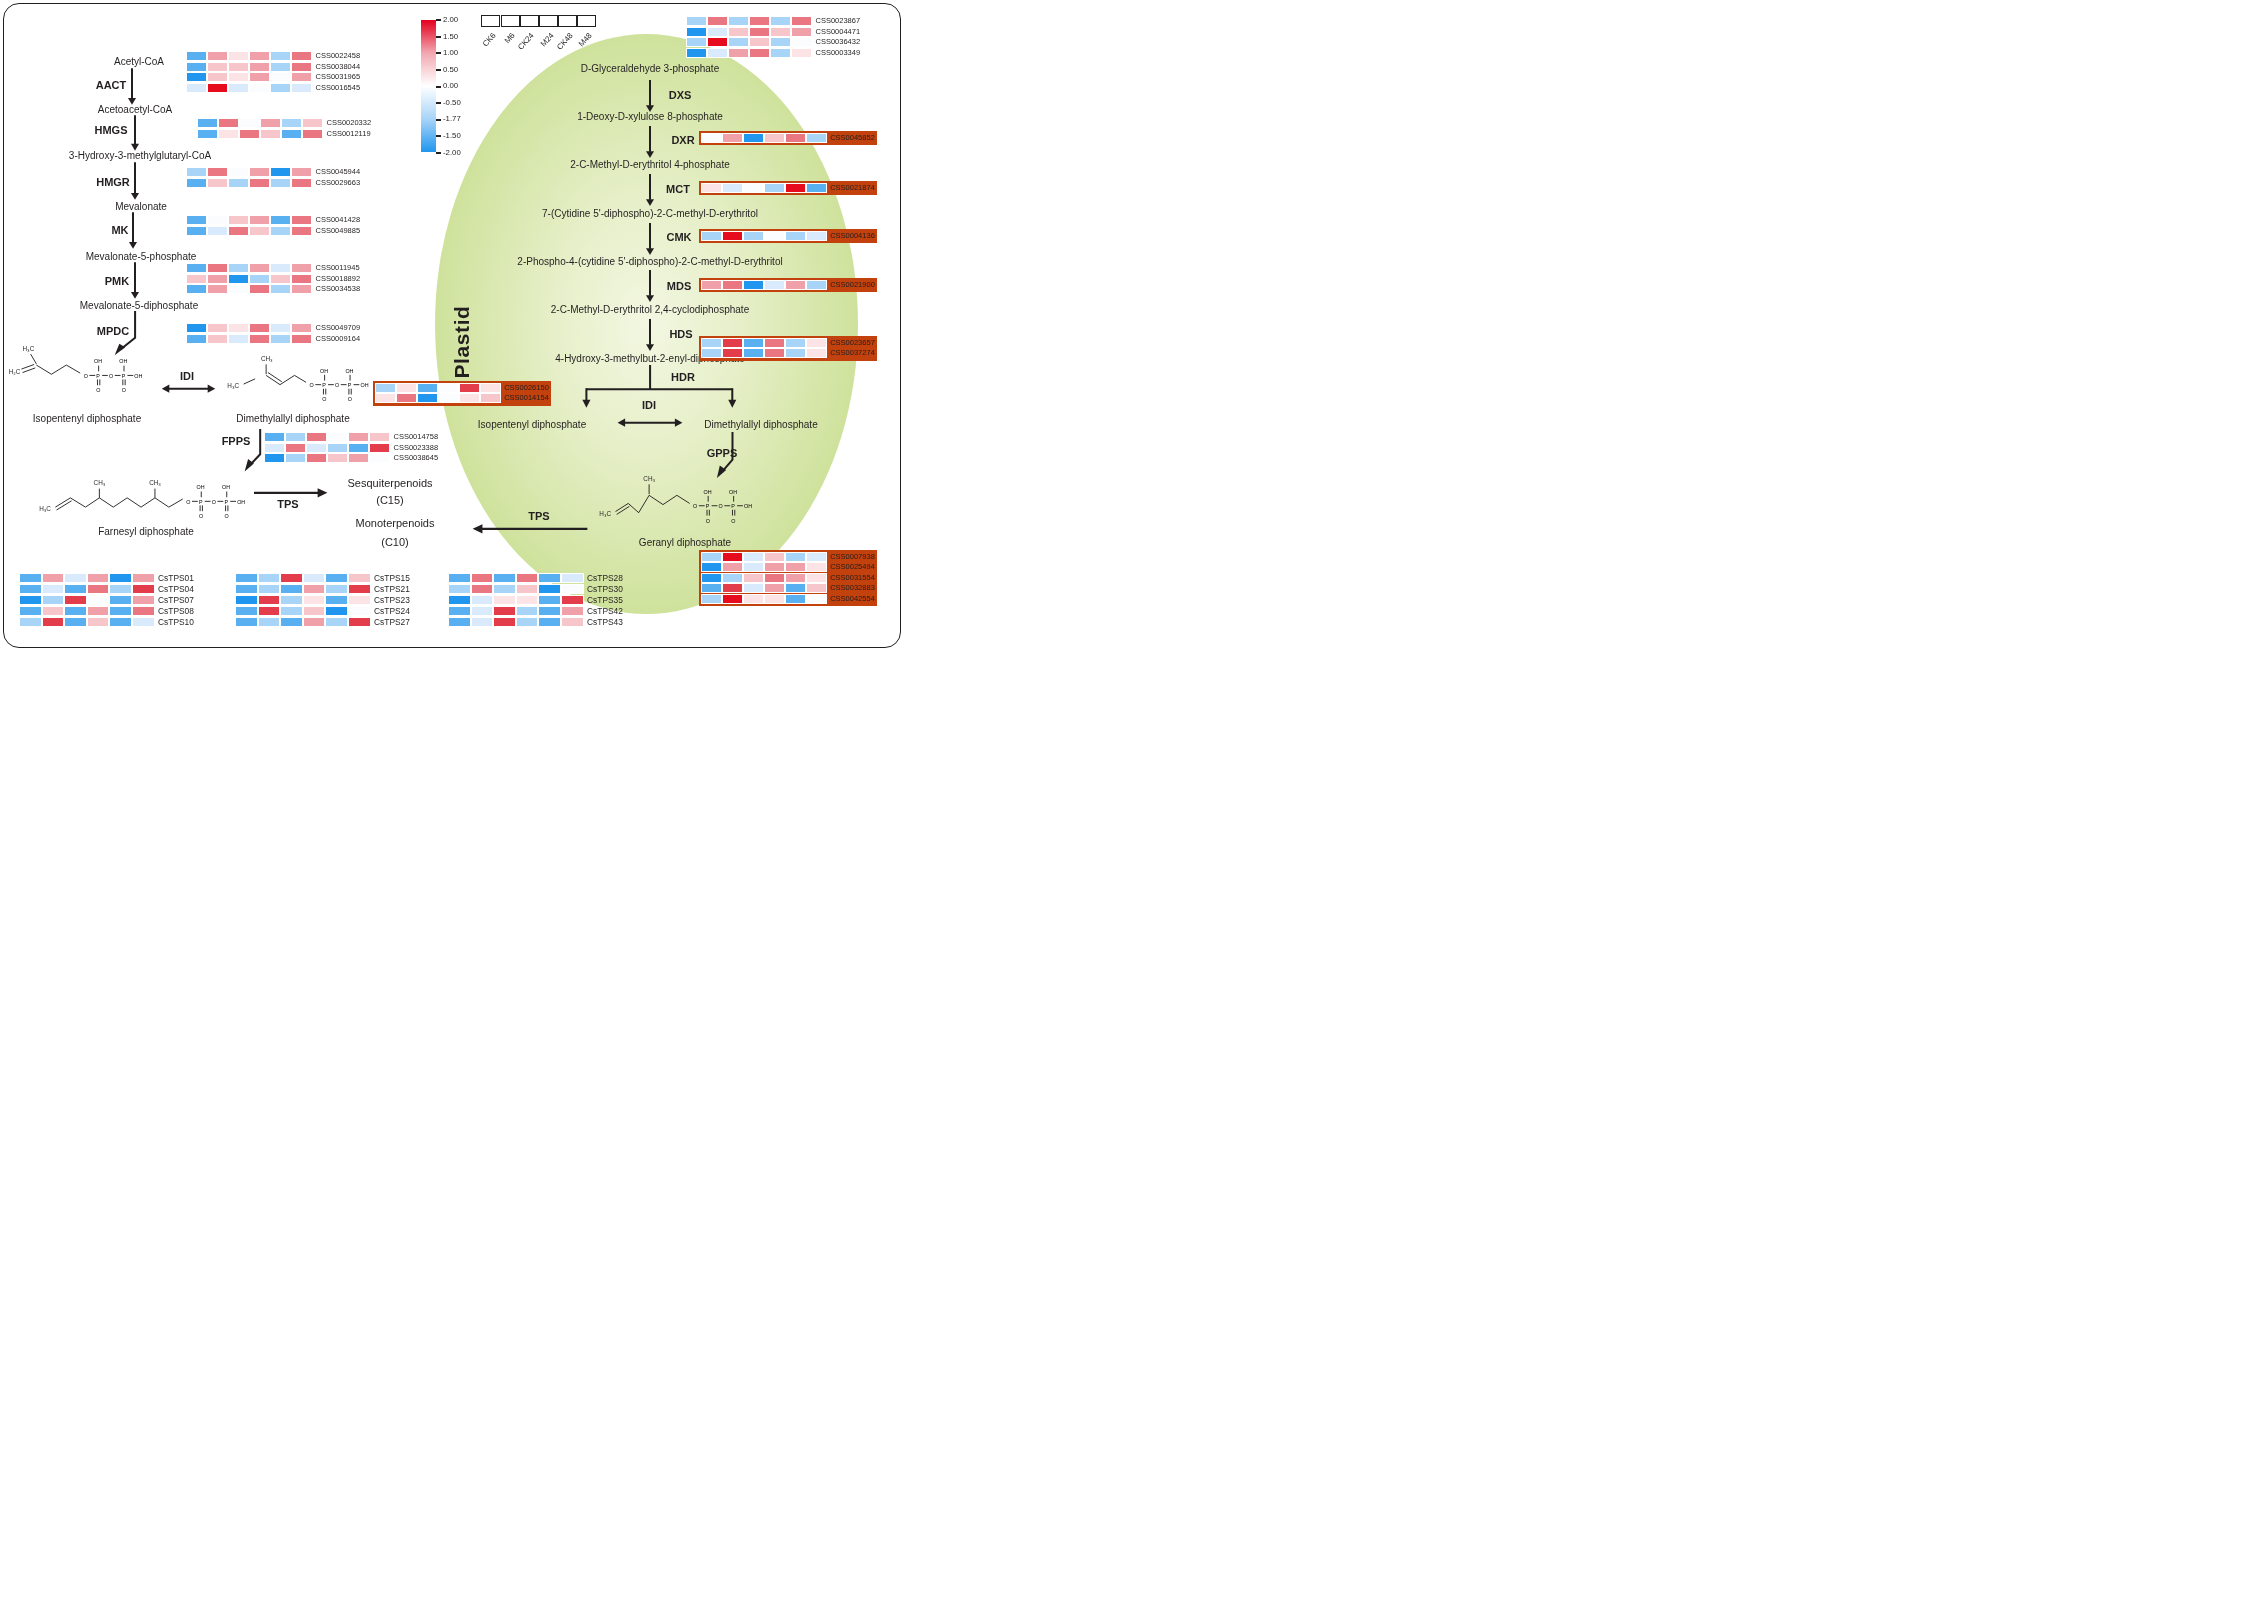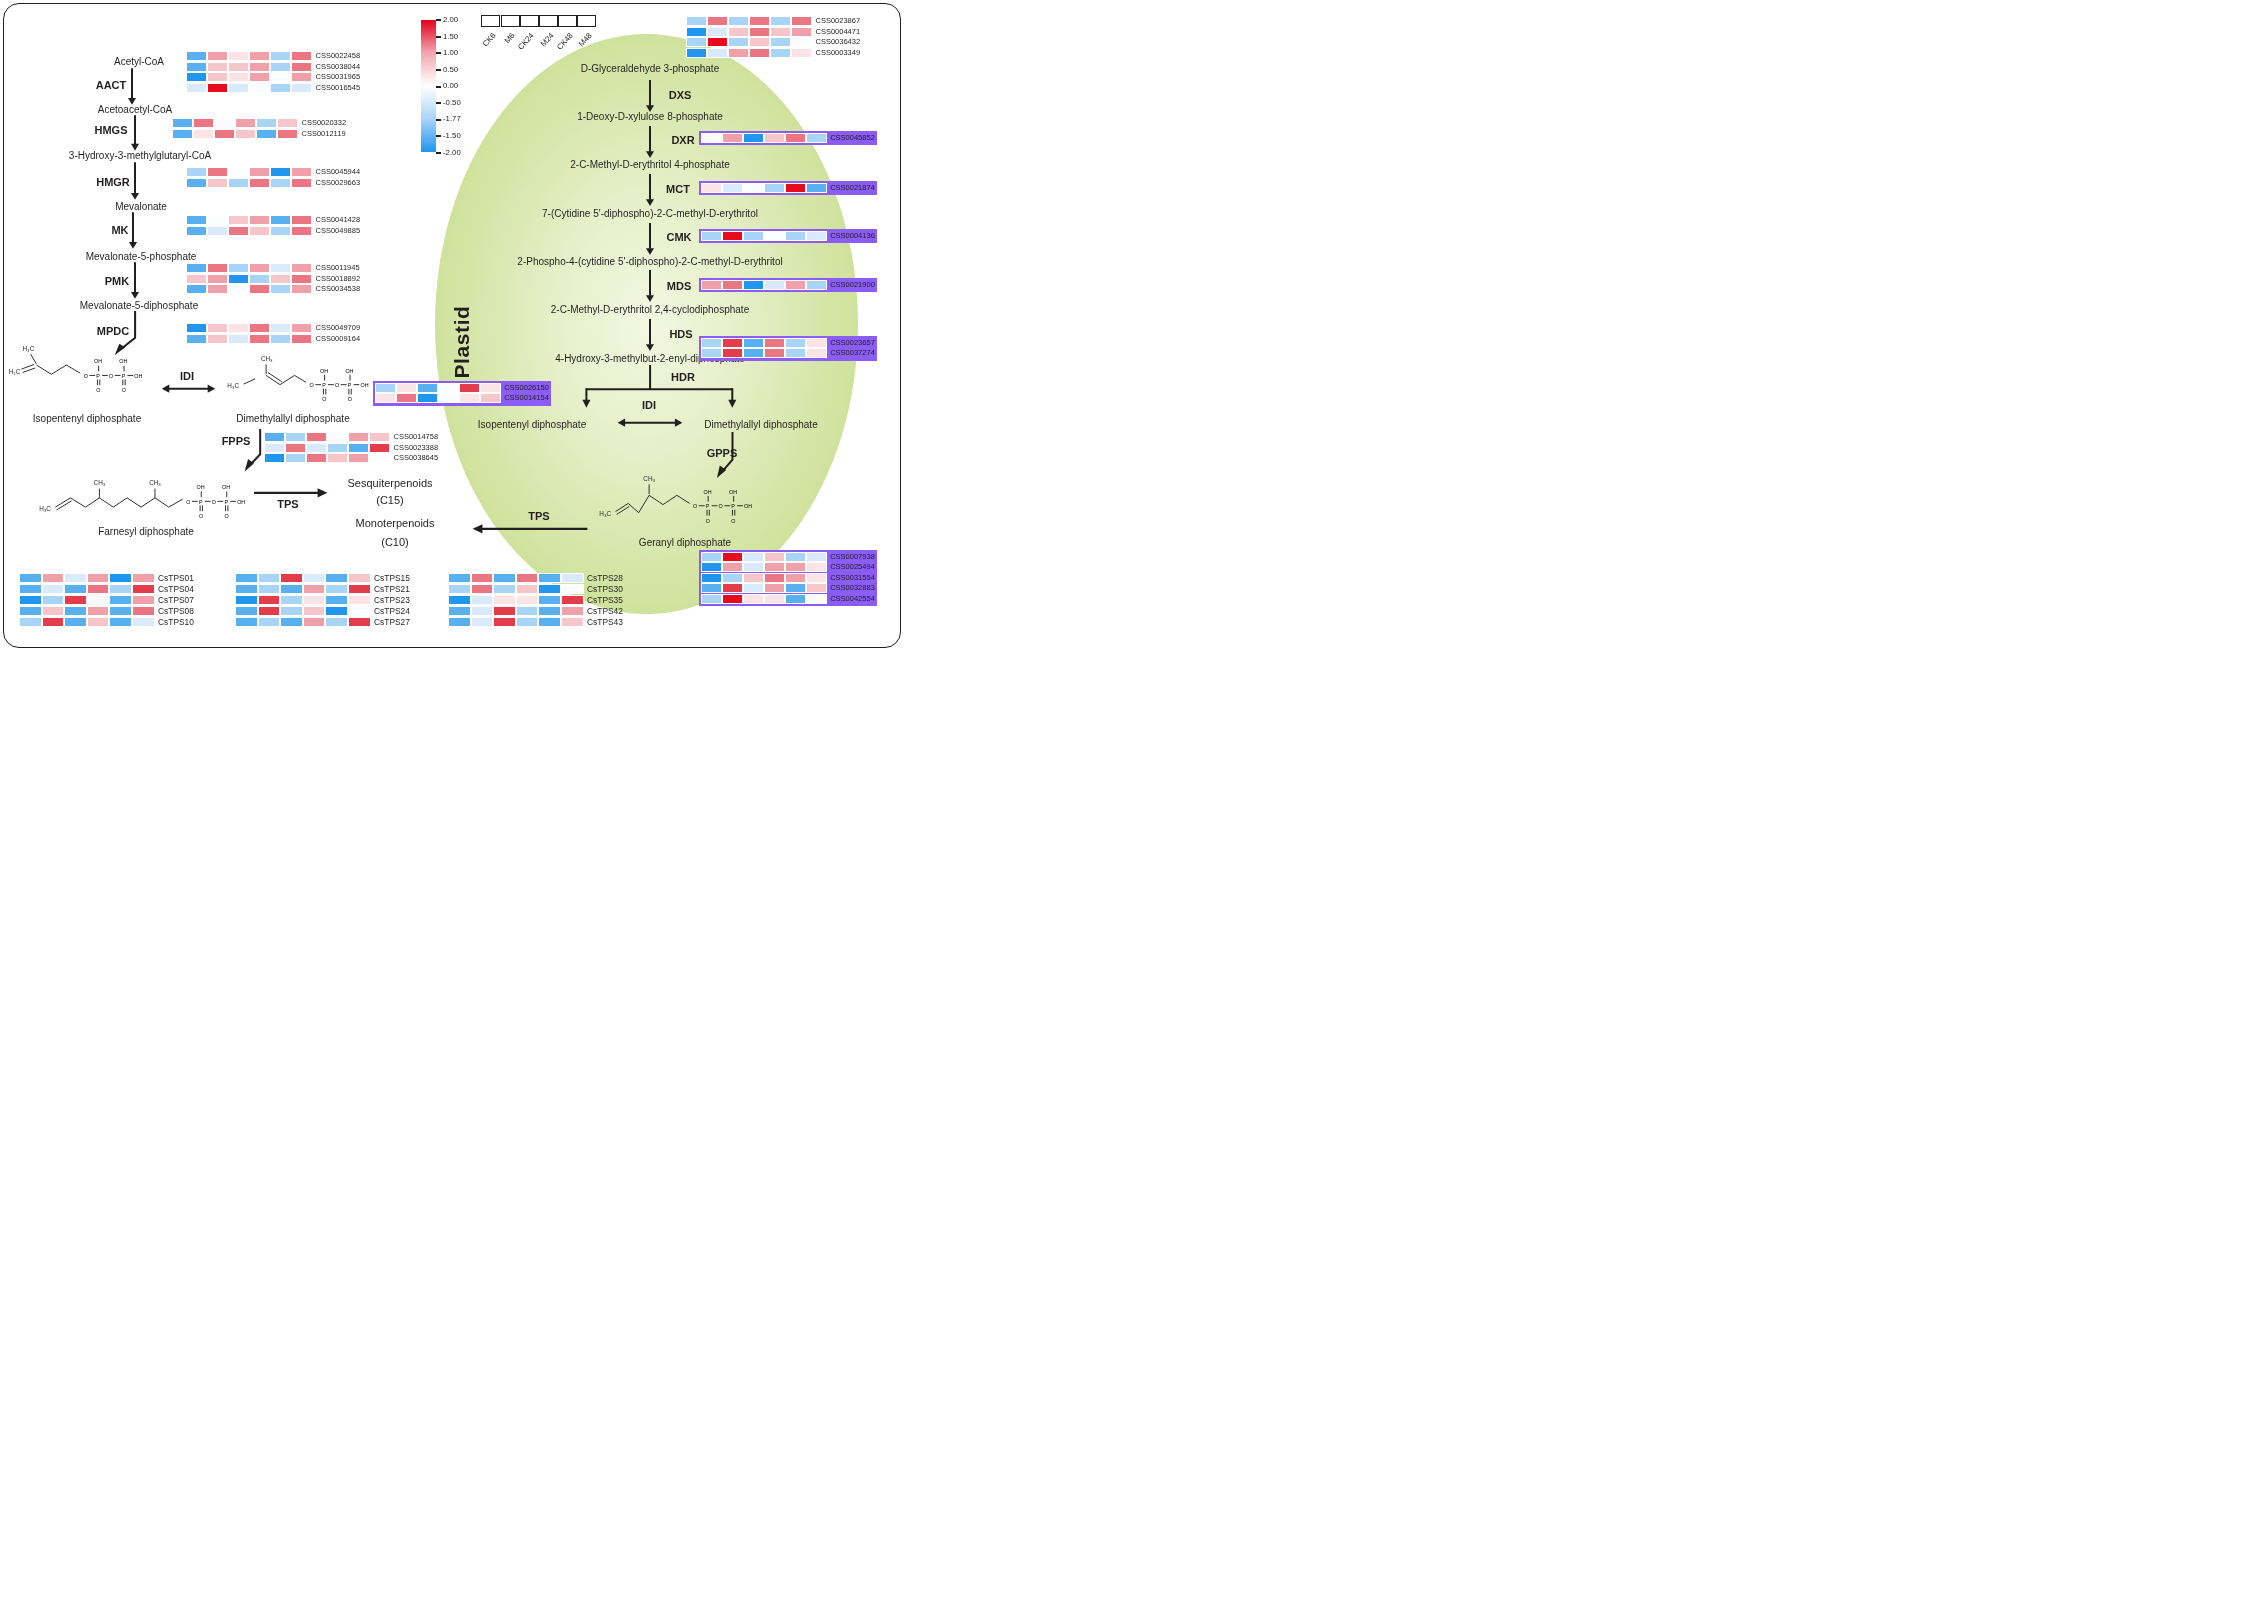--- a/index.html
+++ b/index.html
@@ -9,21 +9,21 @@
   .abs{position:absolute;}
   .ellipse{position:absolute;left:435px;top:34px;width:423px;height:580px;border-radius:50%;
     background:radial-gradient(closest-side,#f3f7e2 0%,#e6efc8 45%,#cfe29c 100%);}
   .met{position:absolute;transform:translateX(-50%);white-space:nowrap;font-size:10px;}
   .enz{position:absolute;transform:translateX(-50%);white-space:nowrap;font-size:11px;font-weight:bold;}
   .cap{position:absolute;transform:translateX(-50%);white-space:nowrap;font-size:10px;}
   .prod{position:absolute;transform:translateX(-50%);white-space:nowrap;font-size:11px;}
   .plastid{position:absolute;left:462px;top:342px;transform:translate(-50%,-50%) rotate(-90deg);
     font-size:21px;font-weight:bold;letter-spacing:0.6px;}
   .heatmap{position:absolute;}
-  .heatmap.panel{background:#8b5cf6;padding:1.7px;}
+  .heatmap.panel{background:#c2410c;padding:1.7px;}
   .hm-row{display:flex;align-items:center;margin-bottom:0.6px;}
   .hm-cell{border:0.6px solid #fff;box-sizing:border-box;flex:none;}
   .hm-label{font-size:7.5px;line-height:8px;margin-left:3.5px;white-space:nowrap;}
   .tps .hm-label{font-size:8.4px;}
   .legend-bar{position:absolute;left:421px;top:20px;width:15px;height:132px;
     background:linear-gradient(180deg,#e3001e 0%,#f2a7b0 25%,#ffffff 50%,#a8d4f8 75%,#2096ee 100%);}
   .legend-tick{position:absolute;width:4.6px;height:1.7px;background:#231f20;}
   .legend-lab{position:absolute;font-size:7.8px;line-height:7.5px;}
   .colcell{position:absolute;width:19px;height:12.8px;border:1.5px solid #231f20;box-sizing:border-box;background:#fff;}
   .collab{position:absolute;width:34px;text-align:right;font-size:7.8px;
@@ -311,21 +311,21 @@
       <div class="hm-row">
         <div class="hm-cell" style="width: 21px; height: 10px; background: rgb(217, 234, 252);"></div>
         <div class="hm-cell" style="width: 21px; height: 10px; background: rgb(230, 12, 29);"></div>
         <div class="hm-cell" style="width: 21px; height: 10px; background: rgb(217, 234, 252);"></div>
         <div class="hm-cell" style="width: 21px; height: 10px; background: rgb(250, 252, 253);"></div>
         <div class="hm-cell" style="width: 21px; height: 10px; background: rgb(168, 212, 248);"></div>
         <div class="hm-cell" style="width: 21px; height: 10px; background: rgb(217, 234, 252);"></div>
         <div class="hm-label">CSS0016545</div>
       </div>
     </div>
-  <div class="heatmap" style="left:172px;top:118px">
+  <div class="heatmap" style="left:197px;top:118px">
       <div class="hm-row">
         <div class="hm-cell" style="width: 21px; height: 10px; background: rgb(88, 176, 240);"></div>
         <div class="hm-cell" style="width: 21px; height: 10px; background: rgb(233, 118, 128);"></div>
         <div class="hm-cell" style="width: 21px; height: 10px; background: rgb(250, 252, 253);"></div>
         <div class="hm-cell" style="width: 21px; height: 10px; background: rgb(239, 160, 168);"></div>
         <div class="hm-cell" style="width: 21px; height: 10px; background: rgb(168, 212, 248);"></div>
         <div class="hm-cell" style="width: 21px; height: 10px; background: rgb(246, 198, 203);"></div>
         <div class="hm-label">CSS0020332</div>
       </div>
       <div class="hm-row">

